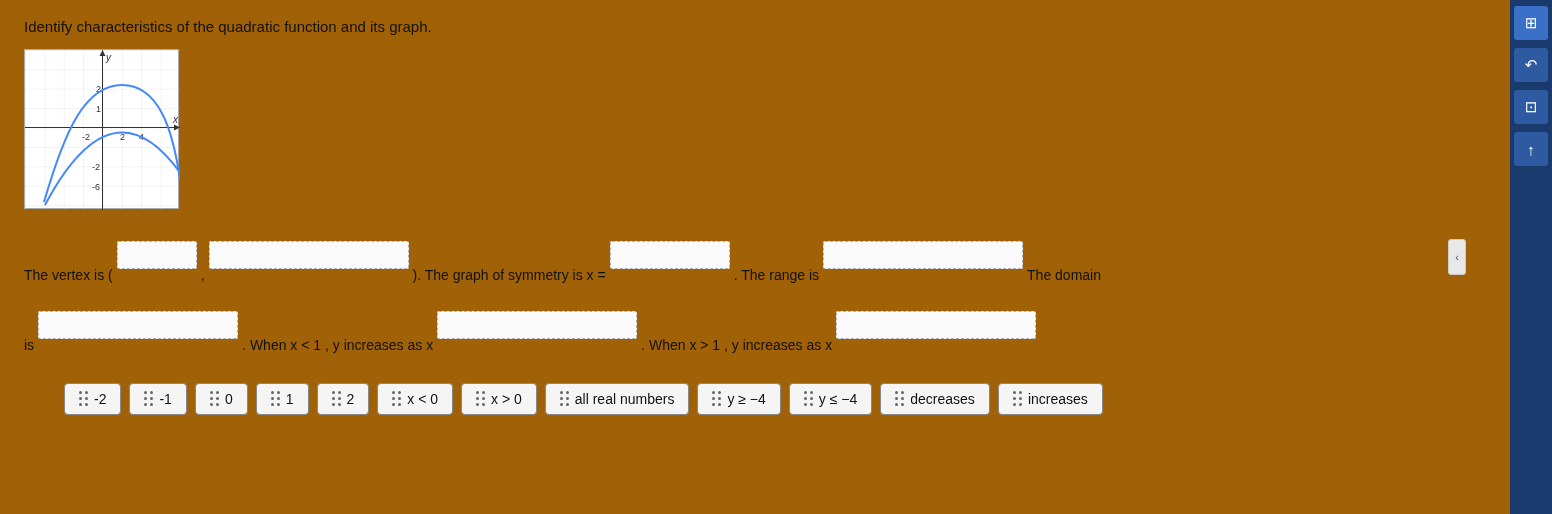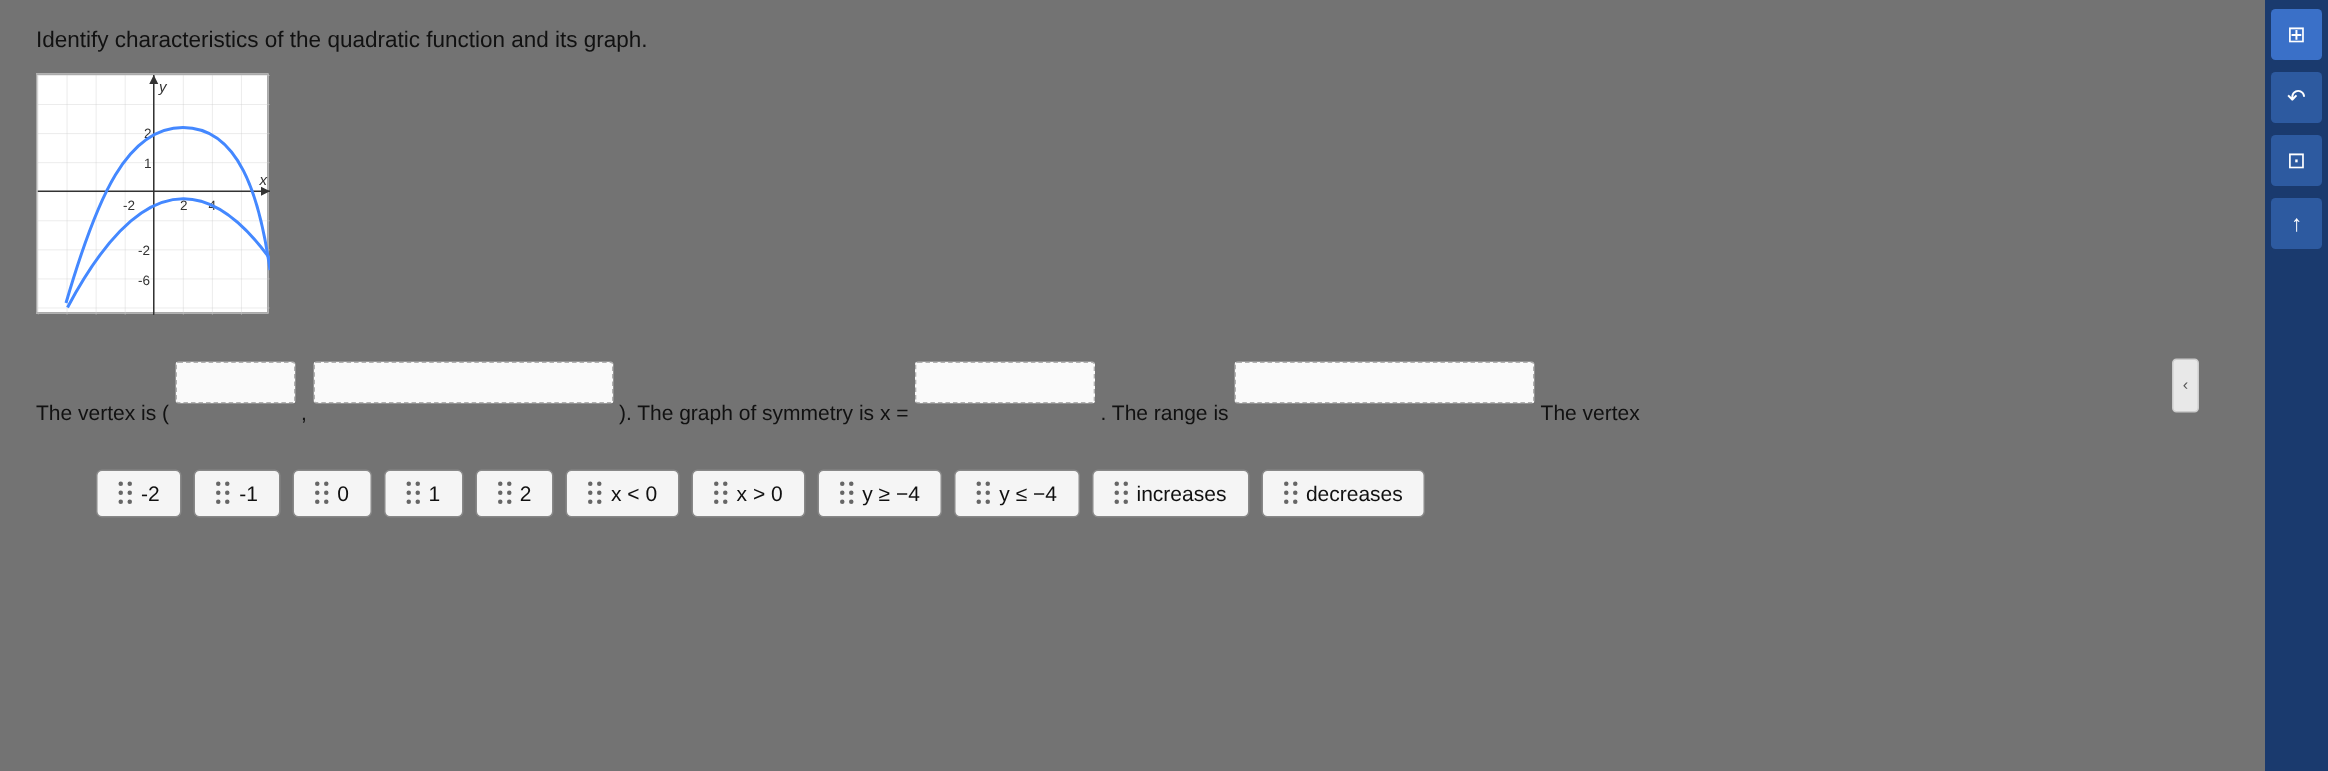--- a/index.html
+++ b/index.html
@@ -7,21 +7,21 @@
       background: #d0d0d0;
       font-family: Arial, sans-serif;
       font-size: 14px;
       width: 1552px;
       height: 514px;
       overflow: hidden;
       display: flex;
     }
 
     .main-content {
-      background: #737373;
+      background: #a16207;
       flex: 1;
       padding: 18px 24px 18px 24px;
       position: relative;
     }
 
     .page-title {
       font-size: 15px;
       font-weight: normal;
       margin-bottom: 14px;
       color: #111;
@@ -210,23 +210,31 @@
 
   <div class="sentence-row">
     <span class="text-label">The vertex is (</span>
     <div class="drop-box drop-box-sm"></div>
     <span class="text-label">,</span>
     <div class="drop-box drop-box-lg"></div>
     <span class="text-label">). The graph of symmetry is x =</span>
     <div class="drop-box"></div>
     <span class="text-label">. The range is</span>
     <div class="drop-box drop-box-lg"></div>
-    <span class="text-label">The vertex</span>
+    <span class="text-label">The domain</span>
   </div>
 
+  <div class="sentence-row">
+    <span class="text-label">is</span>
+    <div class="drop-box drop-box-lg"></div>
+    <span class="text-label">. When x &lt; 1 , y increases as x</span>
+    <div class="drop-box drop-box-lg"></div>
+    <span class="text-label">. When x &gt; 1 , y increases as x</span>
+    <div class="drop-box drop-box-lg"></div>
+  </div>
 
   <div class="drag-tiles">
 
   <div class="tile">
         <span class="tile-dots">
           <span class="tile-dot"></span>
           <span class="tile-dot"></span>
           <span class="tile-dot"></span>
           <span class="tile-dot"></span>
           <span class="tile-dot"></span>
@@ -302,20 +310,31 @@
       </div>
       <div class="tile">
         <span class="tile-dots">
           <span class="tile-dot"></span>
           <span class="tile-dot"></span>
           <span class="tile-dot"></span>
           <span class="tile-dot"></span>
           <span class="tile-dot"></span>
           <span class="tile-dot"></span>
         </span>
+        <span>all real numbers</span>
+      </div>
+      <div class="tile">
+        <span class="tile-dots">
+          <span class="tile-dot"></span>
+          <span class="tile-dot"></span>
+          <span class="tile-dot"></span>
+          <span class="tile-dot"></span>
+          <span class="tile-dot"></span>
+          <span class="tile-dot"></span>
+        </span>
         <span>y ≥ −4</span>
       </div>
       <div class="tile">
         <span class="tile-dots">
           <span class="tile-dot"></span>
           <span class="tile-dot"></span>
           <span class="tile-dot"></span>
           <span class="tile-dot"></span>
           <span class="tile-dot"></span>
           <span class="tile-dot"></span>
@@ -324,32 +343,32 @@
       </div>
       <div class="tile">
         <span class="tile-dots">
           <span class="tile-dot"></span>
           <span class="tile-dot"></span>
           <span class="tile-dot"></span>
           <span class="tile-dot"></span>
           <span class="tile-dot"></span>
           <span class="tile-dot"></span>
         </span>
+        <span>decreases</span>
+      </div>
+      <div class="tile">
+        <span class="tile-dots">
+          <span class="tile-dot"></span>
+          <span class="tile-dot"></span>
+          <span class="tile-dot"></span>
+          <span class="tile-dot"></span>
+          <span class="tile-dot"></span>
+          <span class="tile-dot"></span>
+        </span>
         <span>increases</span>
-      </div>
-      <div class="tile">
-        <span class="tile-dots">
-          <span class="tile-dot"></span>
-          <span class="tile-dot"></span>
-          <span class="tile-dot"></span>
-          <span class="tile-dot"></span>
-          <span class="tile-dot"></span>
-          <span class="tile-dot"></span>
-        </span>
-        <span>decreases</span>
       </div>
     </div>
 
   <div class="collapse-btn">
     <span>‹</span>
   </div>
 
 </div>
 
 <div class="right-toolbar">

